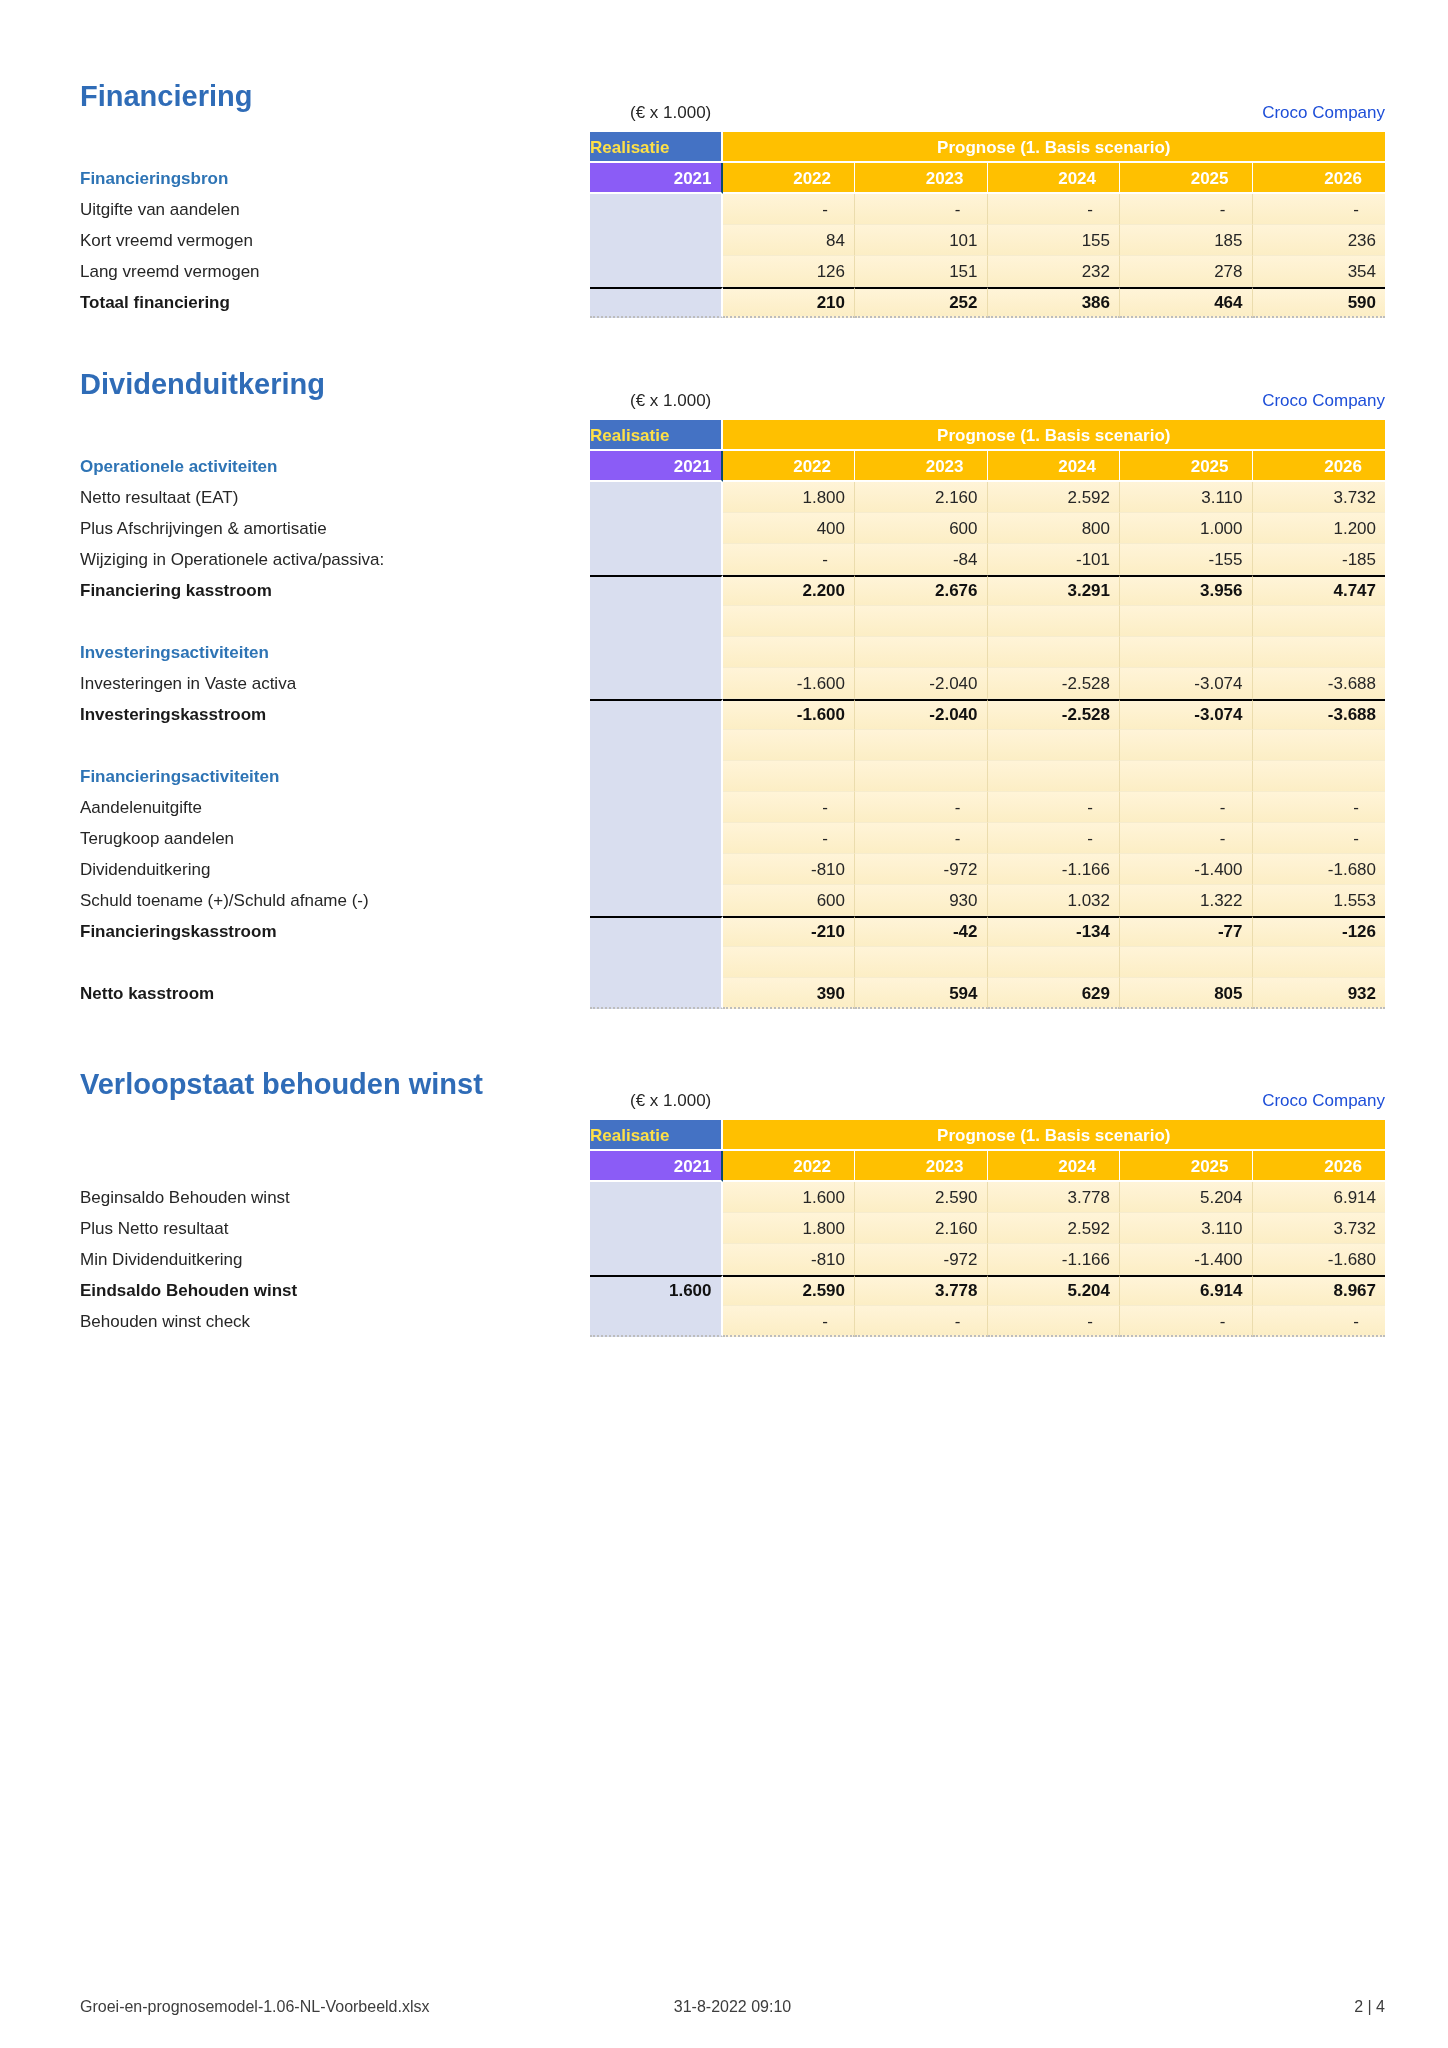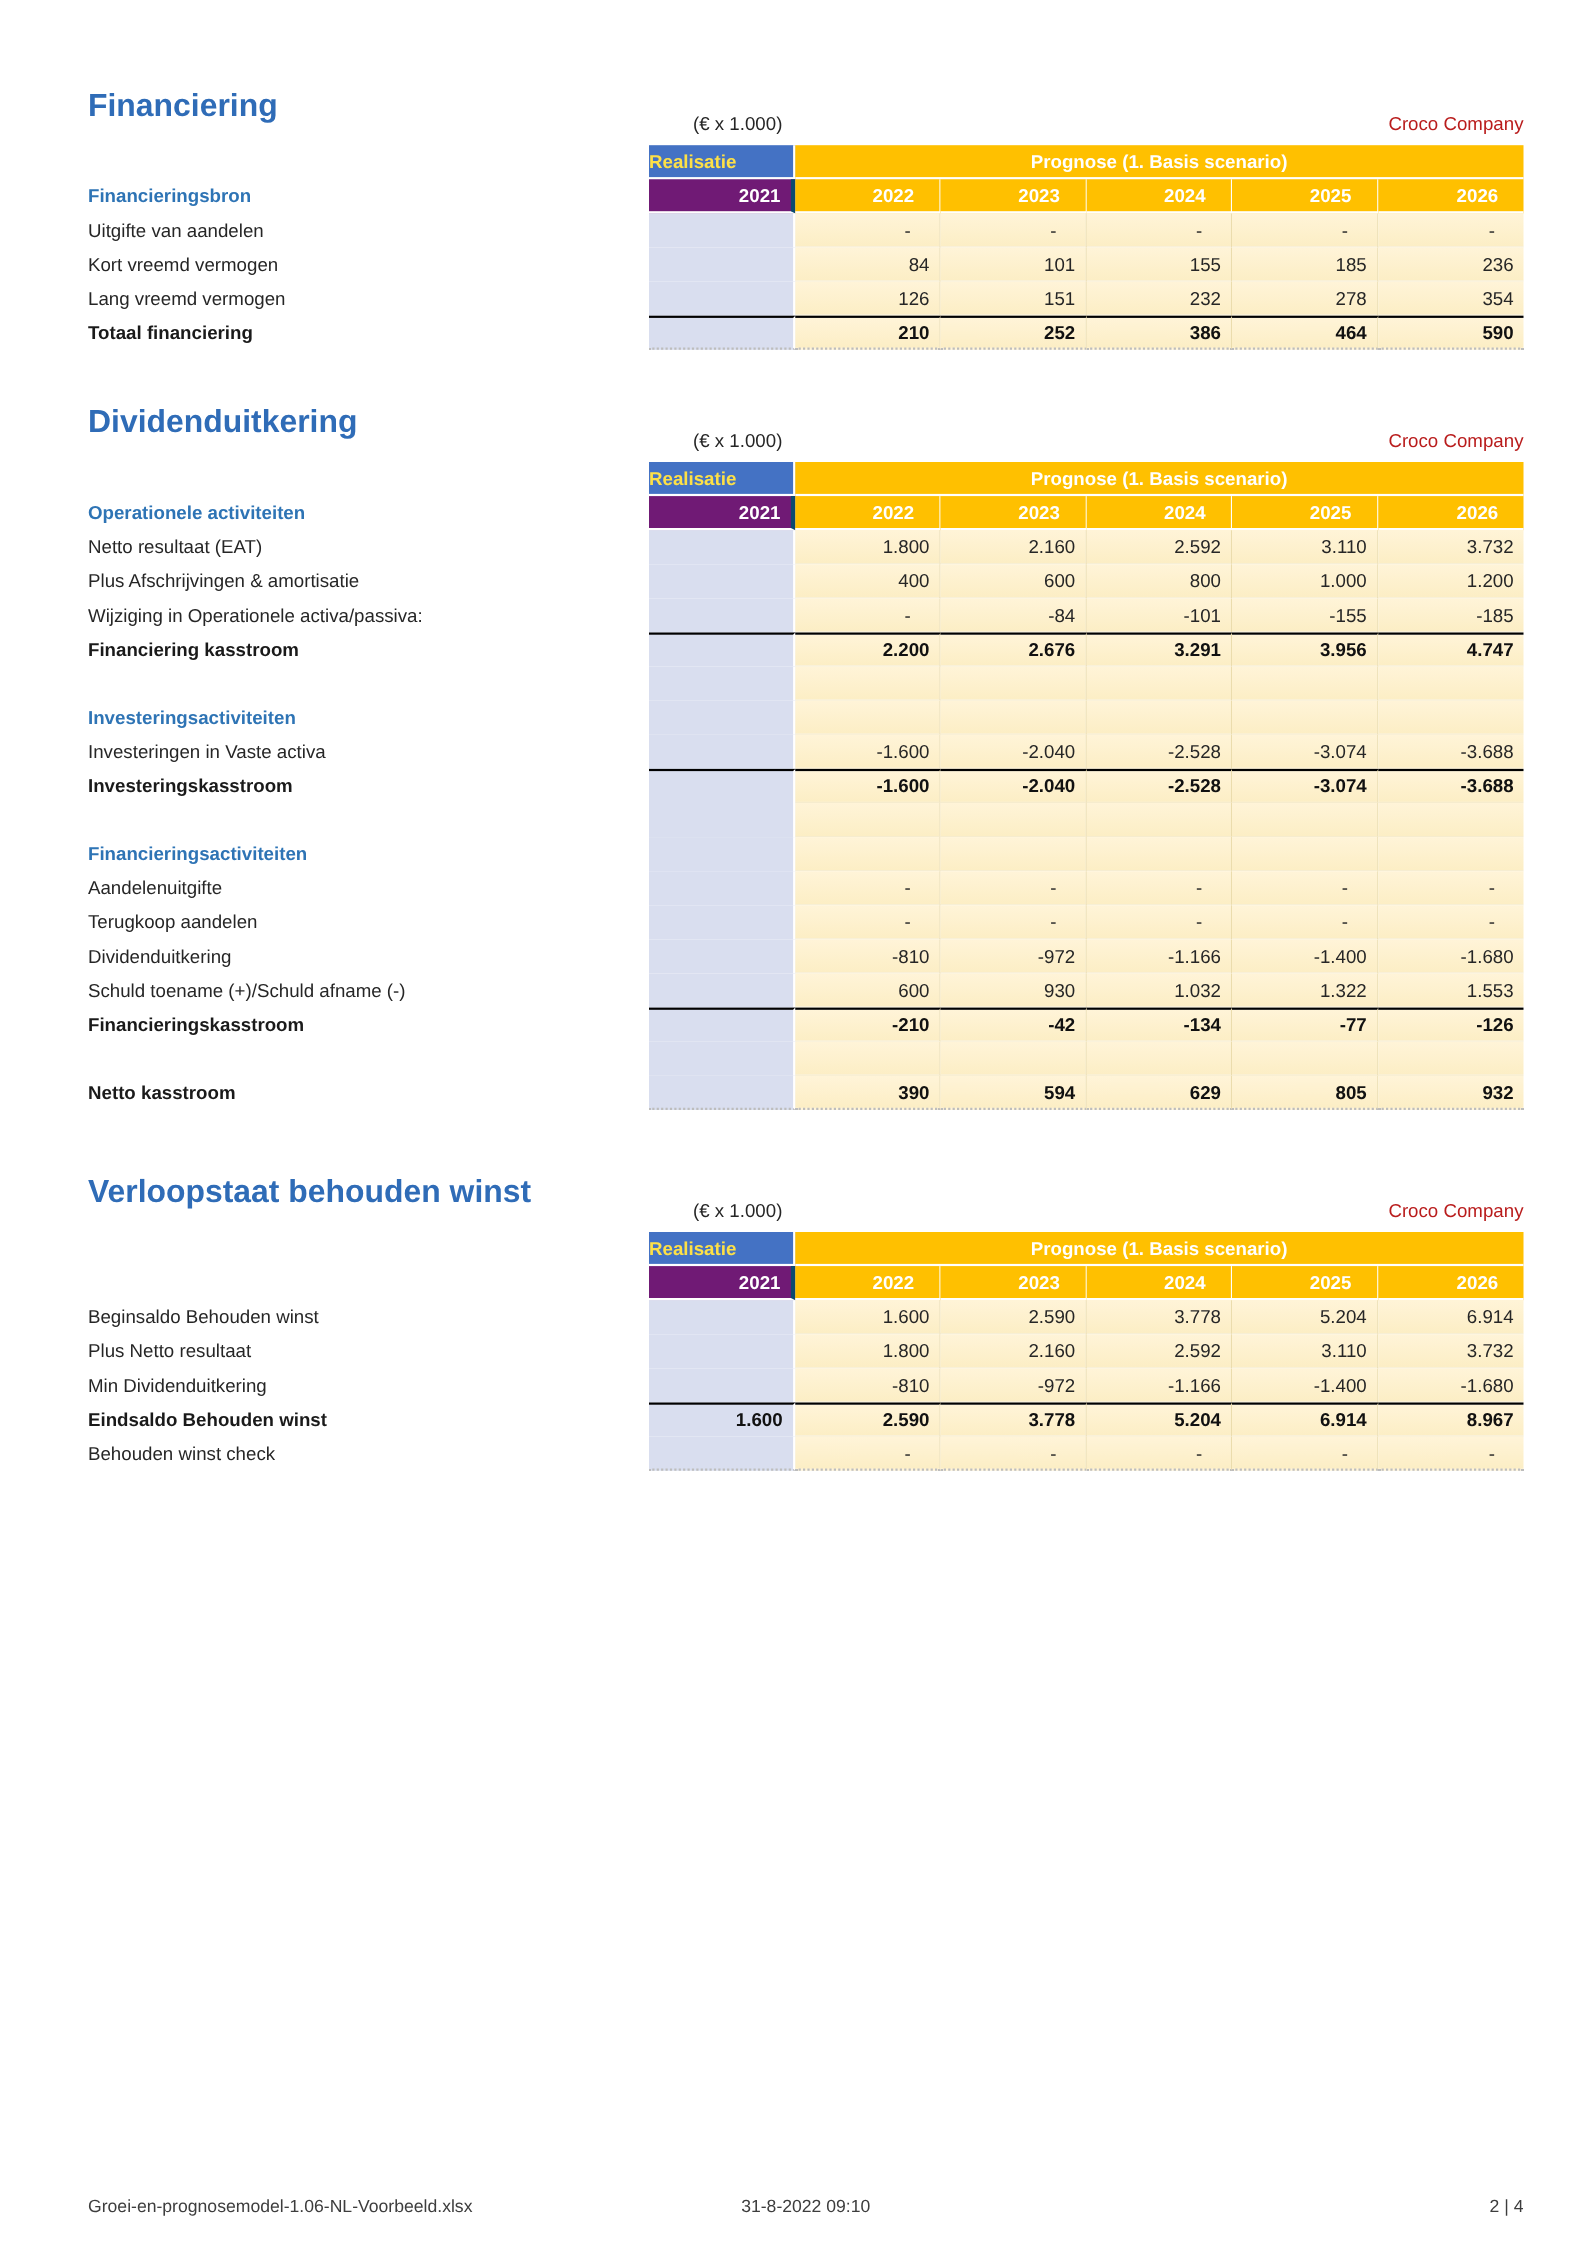--- a/index.html
+++ b/index.html
@@ -7,38 +7,38 @@
     position:relative;width:1448px;height:2048px;background:#ffffff;overflow:hidden;
     font-family:"Liberation Sans",sans-serif;color:#262626;
   }
   .report-section{position:absolute;left:80px;width:1305px;}
   .sec-head{position:relative;height:46px;}
   .sec-title{
     position:absolute;left:0;top:-6px;margin:0;
     font-size:29px;font-weight:bold;color:#2F6CB7;letter-spacing:0;
   }
   .unit-label{position:absolute;left:510px;bottom:9px;font-size:17px;color:#262626;margin-left:40px;}
-  .company-name{position:absolute;right:0;bottom:9px;font-size:17px;color:#b91c1c;margin-left:14px;}
+  .company-name{position:absolute;right:0;bottom:9px;font-size:17px;color:#1d4ed8;margin-left:14px;}
 
   .sec-table{display:grid;grid-template-columns:510px repeat(6,132.5px);}
   .cell{box-sizing:border-box;height:31px;line-height:31px;font-size:17px;overflow:hidden;white-space:nowrap;}
   .lbl{padding-right:6px;color:#262626;}
   .lbl.sub{color:#2E74B5;font-weight:bold;}
   .lbl.b{font-weight:bold;color:#1a1a1a;}
   .val{text-align:right;padding-right:9px;color:#262626;font-variant-numeric:tabular-nums;}
   .val.b{font-weight:bold;color:#111;}
   .val.dash{padding-right:26px;}
 
   
   .h-real{background:#4472C4;color:#fde047;font-weight:bold;text-align:left;
           border-right:2px solid #fff;border-bottom:2px solid #fff;}
   .h-prog{background:#FFC000;color:#fff;font-weight:bold;text-align:center;
           grid-column:3 / span 5;border-bottom:2px solid #fff;}
-  .h-year-real{background:#701a75;color:#fff;font-weight:bold;text-align:right;padding-right:9px;
-          border-right:4px solid #0c4a6e;border-bottom:2px solid #fff;}
+  .h-year-real{background:#8b5cf6;color:#fff;font-weight:bold;text-align:right;padding-right:9px;
+          border-right:2px solid #0c4a6e;border-bottom:2px solid #fff;}
   .h-year{background:#FFC000;color:#fff;font-weight:bold;text-align:right;padding-right:23px;
           border-right:1px solid #fff;border-bottom:2px solid #fff;}
   .h-year.last{border-right:none;}
 
   
   .c-real{background:#D9DEEF;border-right:2px solid #fff;}
   .c-prog{background:linear-gradient(#FFF4D8,#FCEEC5);
           border-right:1px solid #EBDCAD;border-bottom:1px solid #F6ECCE;}
   .c-prog.last{border-right:none;}
   .topline{border-top:2px solid #000;line-height:27px;}

